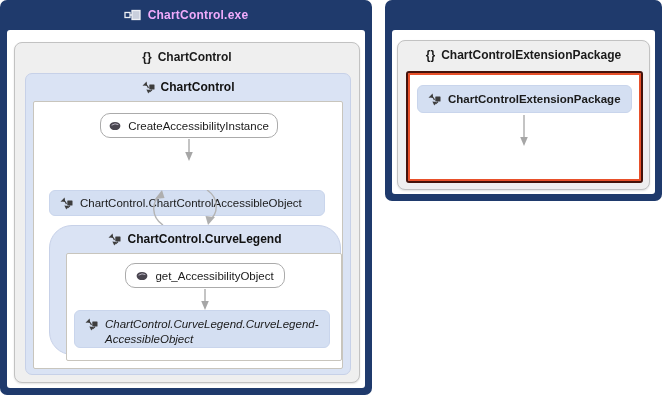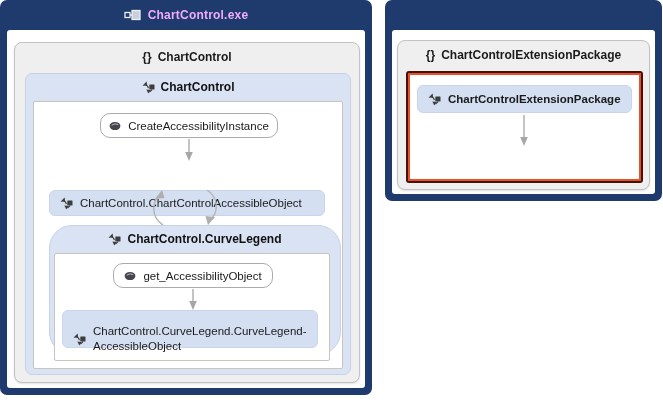--- a/index.html
+++ b/index.html
@@ -22,21 +22,21 @@
   .group { position:absolute; background:#DAE3F4; border:1px solid #C7D1E8; border-radius:7px; }
   .group-header { height:26px; display:flex; align-items:center; justify-content:center; gap:6px; }
   .group-title { font-size:12px; font-weight:bold; color:#111111; }
   .group-content { position:absolute; background:#ffffff; border:1px solid #C8C5BD; border-radius:2px; }
 
   
   .node-method { position:absolute; background:#ffffff; border:1px solid #ABABAB; border-radius:10px;
                  display:flex; align-items:center; justify-content:center; gap:7px; font-size:11.5px; color:#1a1a1a; }
   .node-class { position:absolute; background:#D4DFF2; border:1px solid #C9D5EC; border-radius:6px;
                 display:flex; align-items:center; gap:7px; padding-left:10px; font-size:11.5px; color:#1a1a1a; }
-  .node-class.wrap { align-items:center; padding-top:20px; line-height:15px; }
+  .node-class.wrap { align-items:flex-start; padding-top:6px; line-height:15px;font-style:italic; }
   .node-class.wrap .lbl { width:232px; }
   .node-class.sel { font-weight:bold; }
 
   
   .sel-group { position:absolute; background:#ffffff; border:2px solid #45120A; border-radius:3px;
                box-shadow: inset 0 0 0 2px #E8502A; }
 
   .arrow { position:absolute; }
   .icon { display:inline-flex; flex:0 0 auto; }
 </style>
@@ -122,21 +122,21 @@
                   <path d="M0.5 4.8 L4.6 0.6 L5.2 4.4 Z" fill="#3d3d3d"></path>
                   <path d="M3 3.4 Q6 4.4 6.4 7.2" stroke="#3d3d3d" stroke-width="1.1" fill="none"></path>
                   <rect x="7.3" y="3.4" width="5.2" height="5.2" rx="0.5" fill="#3d3d3d"></rect>
                   <path d="M6.3 12.6 L4.4 8.4 L8.6 8.9 Z" fill="#3d3d3d"></path>
                   <path d="M10 8.8 Q8.4 10 7.4 11" stroke="#3d3d3d" stroke-width="1.1" fill="none"></path>
                 </svg>
               </span>
               <span class="group-title">ChartControl.CurveLegend</span>
             </div>
 
-            <div class="group-content" style="left:4px; top:27px; width:276px; height:108px;">
+            <div class="group-content" style="left:16px; top:27px; width:276px; height:108px;">
 
               <div class="node-method" style="left:58px; top:9px; width:160px; height:25px;">
                 <span class="icon">
                   <svg width="12" height="10" viewBox="0 0 12 10">
                     <ellipse cx="6" cy="5" rx="5.4" ry="4.1" fill="#49454F"></ellipse>
                     <path d="M2.6 4.2 Q6 1.8 9.4 3.6" stroke="#B9B4C2" stroke-width="1" fill="none"></path>
                   </svg>
                 </span>
                 <span class="lbl">get_AccessibilityObject</span>
               </div>

